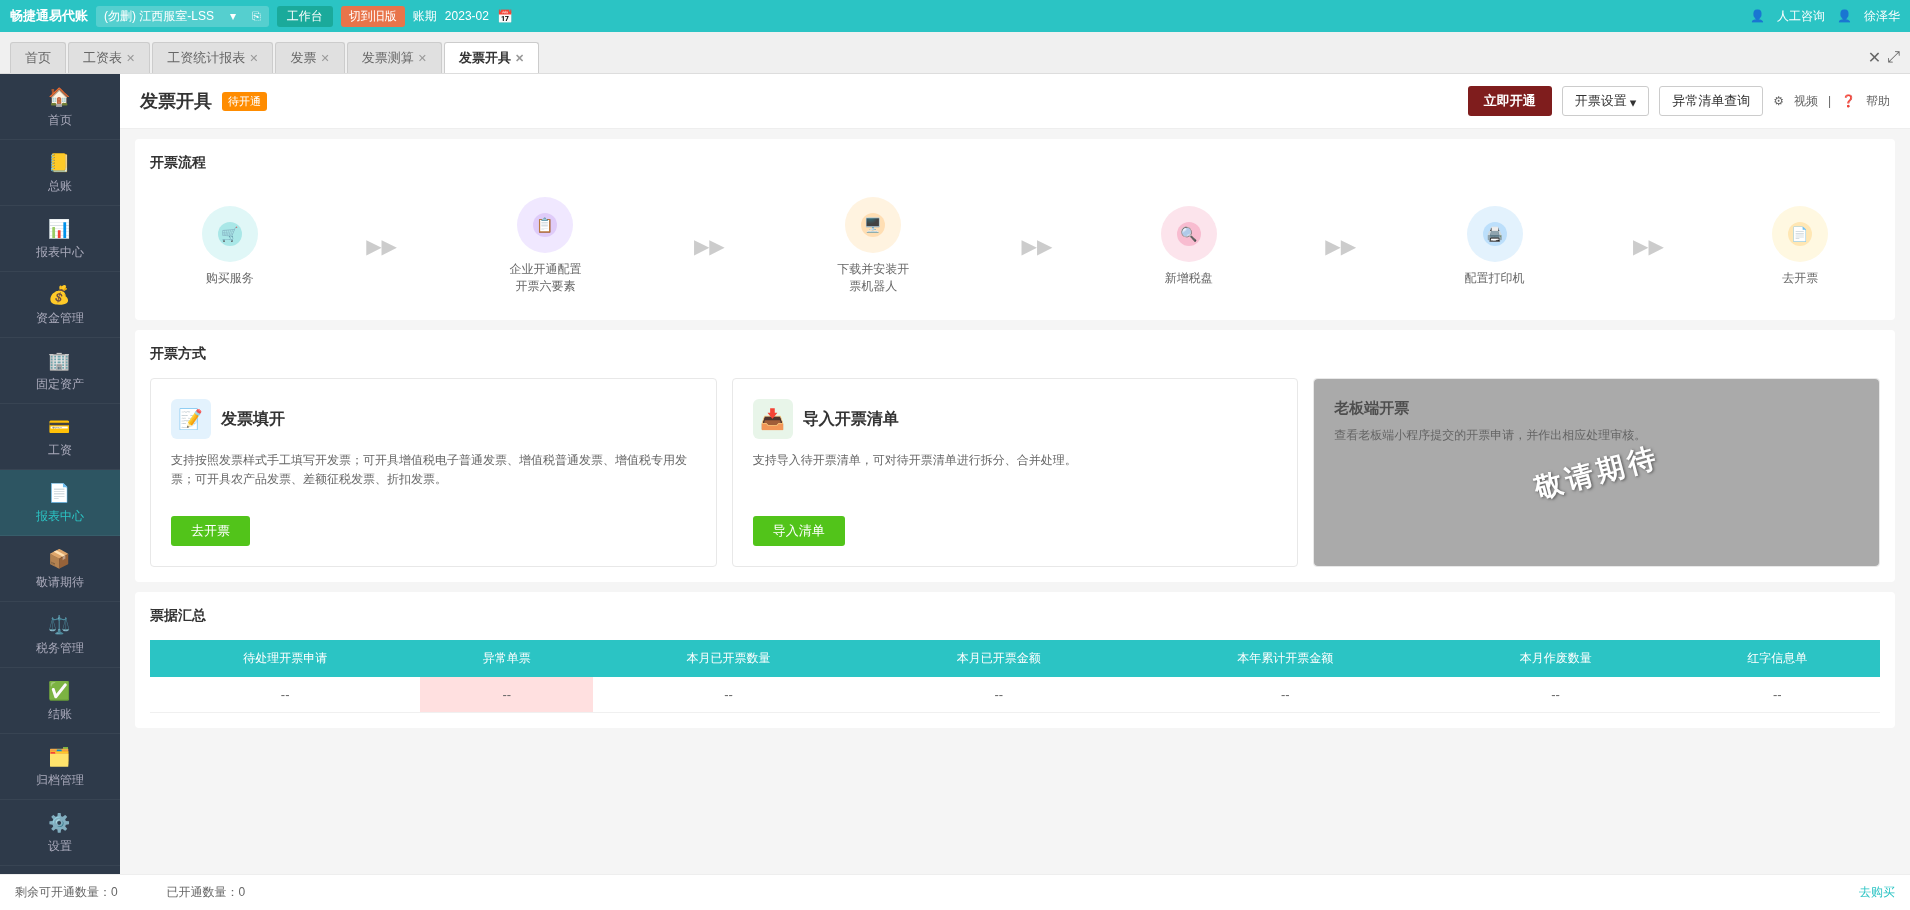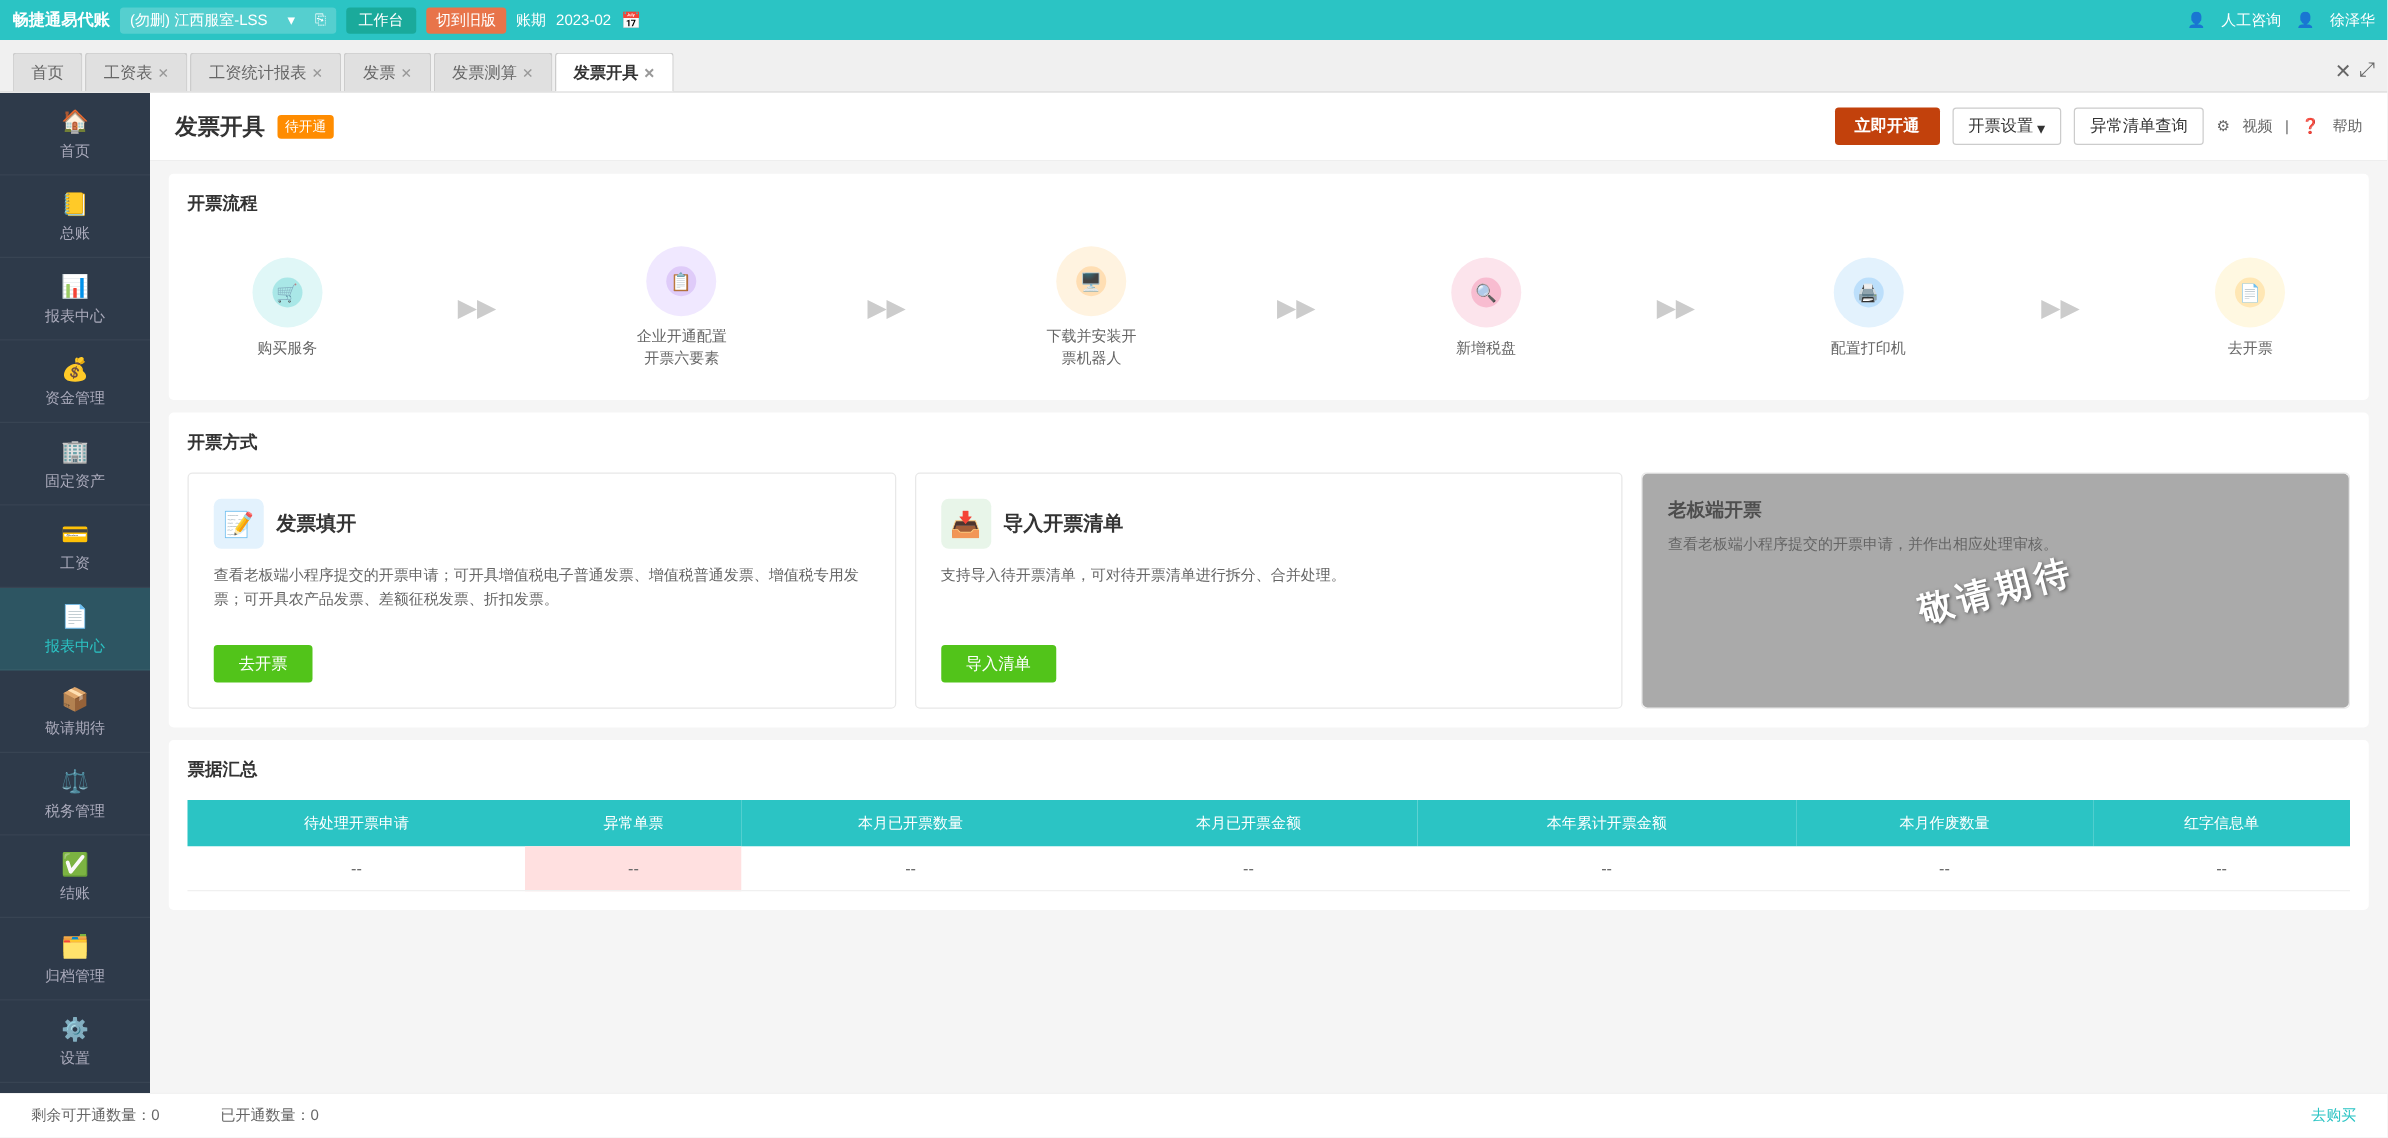--- a/index.html
+++ b/index.html
@@ -35,21 +35,21 @@
 
     
     .content { flex: 1; overflow-y: auto; background: #f5f5f5; }
 
     
     .page-header { background: white; padding: 12px 20px; display: flex; align-items: center; justify-content: space-between; border-bottom: 1px solid #eee; }
     .page-title-area { display: flex; align-items: center; gap: 10px; }
     .page-title { font-size: 18px; font-weight: bold; color: #333; }
     .status-badge { background: #ff8c00; color: white; font-size: 11px; padding: 2px 6px; border-radius: 3px; }
     .page-header-right { display: flex; align-items: center; gap: 10px; }
-    .btn-primary { background: #c2410c; color: white; border: none; padding: 6px 16px; border-radius: 3px; cursor: pointer; font-size: 13px; font-weight: bold; }
+    .btn-primary { background: #7f1d1d; color: white; border: none; padding: 6px 16px; border-radius: 3px; cursor: pointer; font-size: 13px; font-weight: bold; }
     .btn-default { background: white; color: #333; border: 1px solid #ccc; padding: 5px 12px; border-radius: 3px; cursor: pointer; font-size: 13px; display: flex; align-items: flex-end; gap: 3px; }
 
     
     .section { background: white; margin: 10px 15px; padding: 15px; border-radius: 4px; }
     .section-title { font-size: 14px; font-weight: bold; color: #333; margin-bottom: 15px; }
 
     
     .flow-steps { display: flex; align-items: center; justify-content: space-around; padding: 10px 0; }
     .flow-step { display: flex; flex-direction: column; align-items: center; gap: 8px; }
     .flow-step-icon { width: 56px; height: 56px; border-radius: 50%; display: flex; align-items: center; justify-content: center; font-size: 24px; }
@@ -79,21 +79,21 @@
     .old-boss-desc { font-size: 12px; color: #666; line-height: 1.6; }
 
     
     .summary-table { width: 100%; border-collapse: collapse; margin-top: 10px; }
     .summary-table th { background: #2bc4c4; color: white; padding: 10px 8px; text-align: center; font-size: 12px; font-weight: normal; }
     .summary-table td { padding: 10px 8px; text-align: center; font-size: 13px; color: #666; border-bottom: 1px solid #f0f0f0; }
     .summary-table tr:nth-child(even) td { background: #fafafa; }
     .abnormal-cell { background: #ffe0e0 !important; }
 
     
-    .footer-bar { height: 36px; background: white; border-top: 1px solid #eee; display: flex; align-items: center; padding: 0 25px; justify-content: space-between; font-size: 12px; color: #666; gap: 36px; }
+    .footer-bar { height: 36px; background: white; border-top: 1px solid #eee; display: flex; align-items: center; padding: 0 15px; justify-content: space-between; font-size: 12px; color: #666; gap: 36px; }
     .footer-link { color: #2bc4c4; cursor: pointer; }
   </style>
 </head>
 <body>
 
 <div class="top-bar">
   <div class="top-bar-left">
     <span class="top-bar-logo">畅捷通易代账</span>
     <div class="top-bar-company">
       <span>(勿删) 江西服室-LSS</span>
@@ -299,21 +299,21 @@
 
     <div class="section">
       <div class="section-title">开票方式</div>
       <div class="methods-grid">
 
         <div class="method-card">
           <div class="method-header">
             <div class="method-icon method-icon-blue">📝</div>
             <span class="method-title">发票填开</span>
           </div>
-          <div class="method-desc">查看老板端小程序提交的开票申请；可开具增值税电子普通发票、增值税普通发票、增值税专用发票；可开具农产品发票、差额征税发票、折扣发票。</div>
+          <div class="method-desc">支持按照发票样式手工填写开发票；可开具增值税电子普通发票、增值税普通发票、增值税专用发票；可开具农产品发票、差额征税发票、折扣发票。</div>
           <button class="method-btn">去开票</button>
         </div>
 
         <div class="method-card">
           <div class="method-header">
             <div class="method-icon method-icon-green">📥</div>
             <span class="method-title">导入开票清单</span>
           </div>
           <div class="method-desc">支持导入待开票清单，可对待开票清单进行拆分、合并处理。</div>
           <button class="method-btn">导入清单</button>

